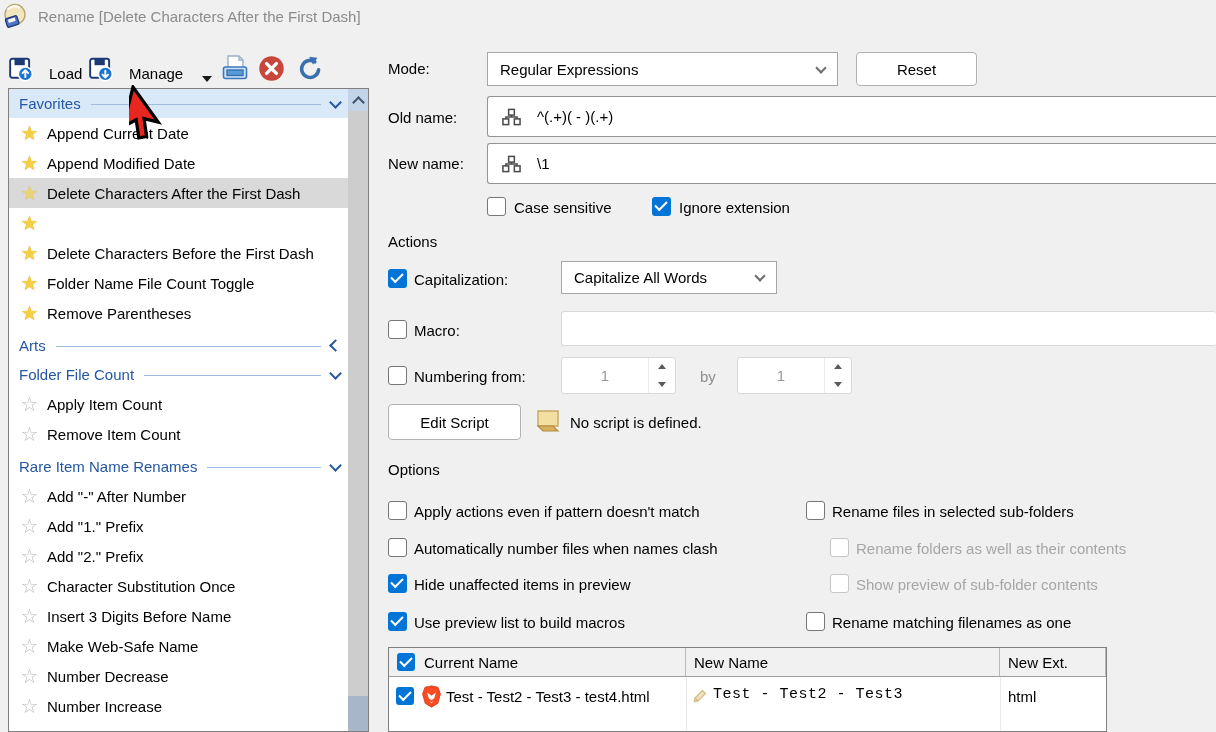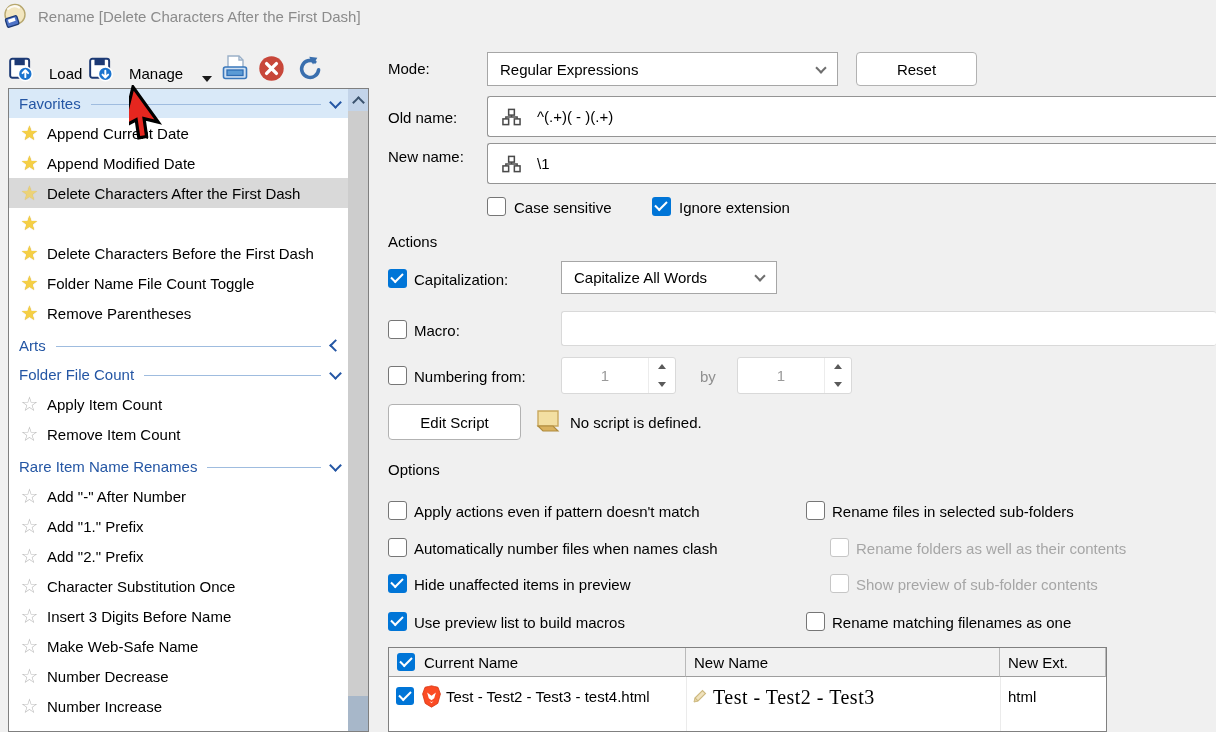--- a/index.html
+++ b/index.html
@@ -53,21 +53,21 @@
   .spin{position:absolute;width:115px;height:37px;border:1px solid #d9d9d9;background:#fff;border-radius:3px;box-sizing:border-box;display:flex}
   .spin .v{flex:1;display:flex;align-items:center;justify-content:center;color:#9a9a9a}
   .spin .btns{width:26px;border-left:1px solid #ececec;display:flex;flex-direction:column}
   .spin .btns div{flex:1;display:flex;align-items:center;justify-content:center}
   .tri-up{width:0;height:0;border-left:4px solid transparent;border-right:4px solid transparent;border-bottom:5px solid #5a5a5a}
   .tri-dn{width:0;height:0;border-left:4px solid transparent;border-right:4px solid transparent;border-top:5px solid #5a5a5a}
   
   .tbl{position:absolute;left:388px;top:647px;width:719px;height:85px;border:1px solid #808080;background:#fff;box-sizing:border-box;overflow:hidden}
   .th{position:absolute;top:0;height:29px;background:#f1f1f1;border-right:1px solid #b9b9b9;border-bottom:1px solid #9e9e9e;box-sizing:border-box;display:flex;align-items:center;padding-left:8px}
   .colline{position:absolute;top:29px;bottom:0;width:1px;background:#ebebeb}
-  .mono{font-family:Liberation Serif, serif;font-size:20px;letter-spacing:.5px;white-space:nowrap}
+  .mono{font-family:Liberation Mono, monospace;font-size:15px;letter-spacing:.5px;white-space:nowrap}
   .rowtxt{white-space:nowrap}
   svg{display:block}
 </style>
 </head>
 <body>
 
 <div class="window">
 
   <div class="titlebar">
     <svg width="26" height="26" viewBox="0 0 26 26">
@@ -244,21 +244,21 @@
   <div class="inp cut" style="left:487px;top:96px;width:729px;height:41px">
     <svg width="19" height="18" viewBox="0 0 20 18">
       <rect x="7" y="1" width="6" height="6" fill="none" stroke="#4a4a4a" stroke-width="1.6"></rect>
       <rect x="1" y="11" width="6" height="6" fill="none" stroke="#4a4a4a" stroke-width="1.6"></rect>
       <rect x="13" y="11" width="6" height="6" fill="none" stroke="#4a4a4a" stroke-width="1.6"></rect>
       <path d="M10 7 V9 M4 11 V9 H16 V11" fill="none" stroke="#4a4a4a" stroke-width="1.4"></path>
     </svg>
     <span>^(.+)( - )(.+)</span>
   </div>
 
-  <span class="lbl" style="left:388px;top:148px">New name:</span>
+  <span class="lbl" style="left:388px;top:155px">New name:</span>
   <div class="inp cut" style="left:487px;top:143px;width:729px;height:41px">
     <svg width="19" height="18" viewBox="0 0 20 18">
       <rect x="7" y="1" width="6" height="6" fill="none" stroke="#4a4a4a" stroke-width="1.6"></rect>
       <rect x="1" y="11" width="6" height="6" fill="none" stroke="#4a4a4a" stroke-width="1.6"></rect>
       <rect x="13" y="11" width="6" height="6" fill="none" stroke="#4a4a4a" stroke-width="1.6"></rect>
       <path d="M10 7 V9 M4 11 V9 H16 V11" fill="none" stroke="#4a4a4a" stroke-width="1.4"></path>
     </svg>
     <span>\1</span>
   </div>
 

